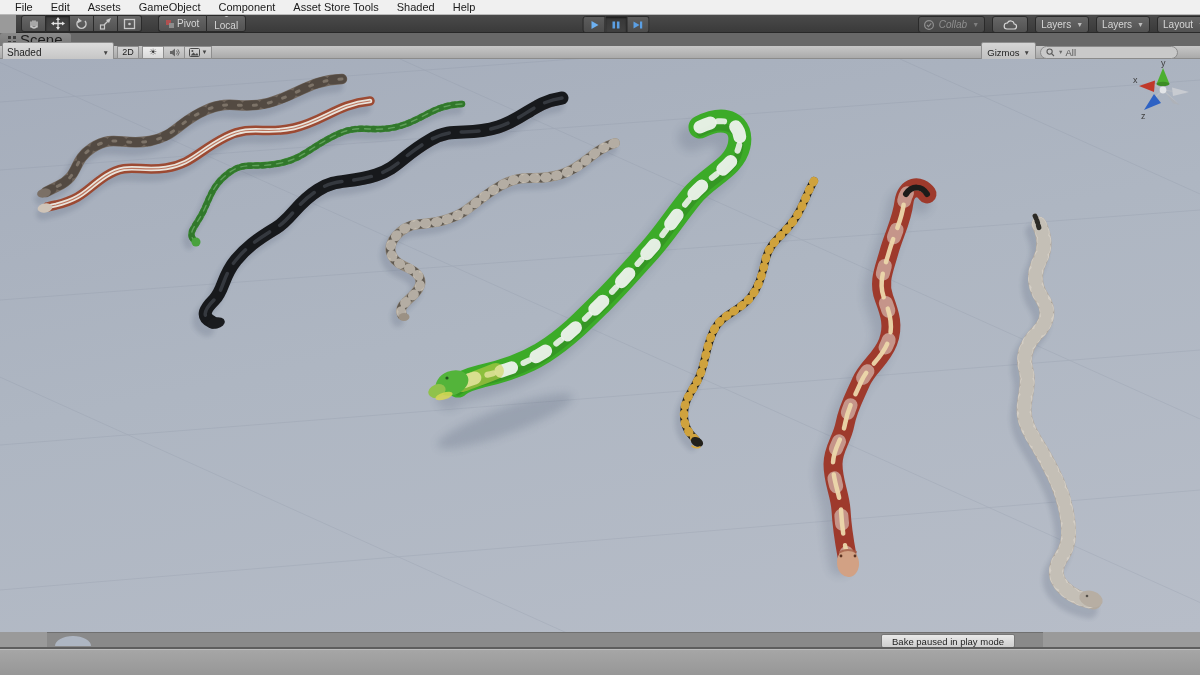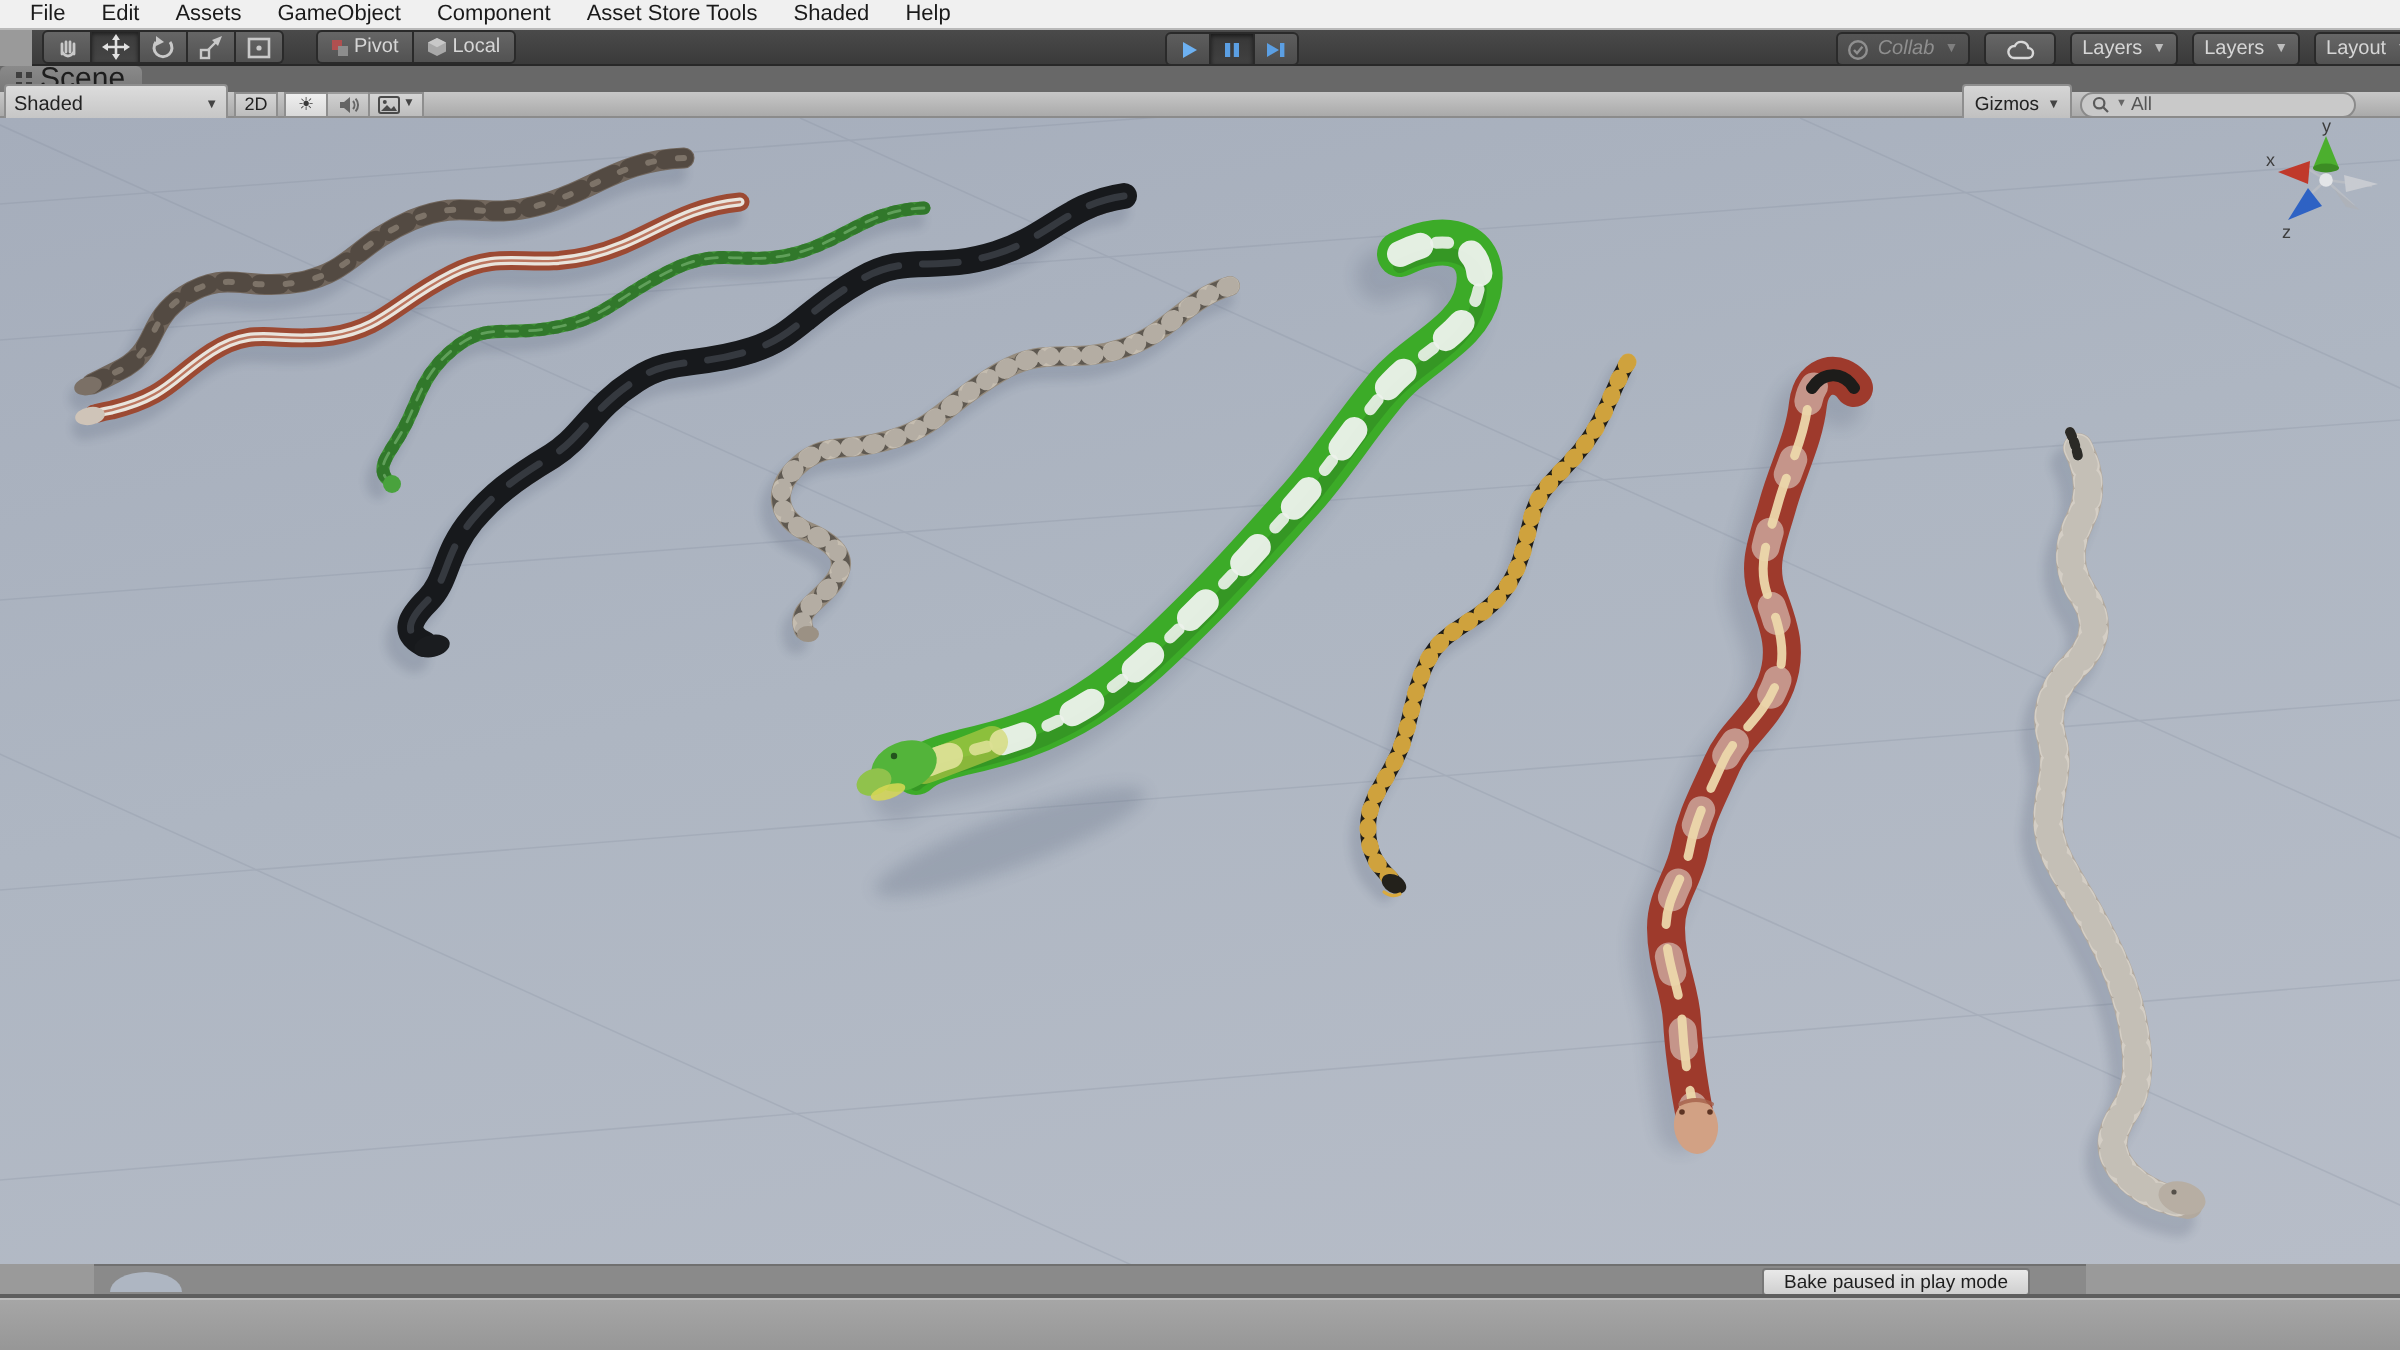--- a/index.html
+++ b/index.html
@@ -17,21 +17,21 @@
   .tgroup{display:flex;}
   .tbtn{width:23px;height:15px;background:linear-gradient(#666,#525252);border:1px solid #2a2a2a;
         border-left-width:0;display:flex;align-items:center;justify-content:center;}
   .tbtn:first-child{border-left-width:1px;border-radius:3px 0 0 3px;}
   .tbtn:last-child{border-radius:0 3px 3px 0;}
   .tbtn.active{background:linear-gradient(#3c3c3c,#454545);box-shadow:inset 0 1px 2px rgba(0,0,0,.5);}
   .lbtn{height:15px;background:linear-gradient(#666,#525252);border:1px solid #2a2a2a;
         display:flex;align-items:center;justify-content:center;gap:3px;
         font-size:10px;color:#d6d6d6;padding:0 7px;}
   .pair .lbtn:first-child{border-radius:3px 0 0 3px;border-right-width:0;}
-  .pair .lbtn:last-child{border-radius:0 3px 3px 0;}
+  .pair .lbtn:last-child{border-radius:0 3px 3px 0;flex-direction:column;}
   .pair{display:flex;margin-left:16px;}
   .playgroup{position:absolute;left:50%;top:1px;transform:translateX(-50%);display:flex;}
   .pbtn{width:21px;height:15px;background:linear-gradient(#5d5d5d,#4c4c4c);border:1px solid #2a2a2a;
         border-left-width:0;display:flex;align-items:center;justify-content:center;}
   .pbtn:first-child{border-left-width:1px;border-radius:3px 0 0 3px;}
   .pbtn:last-child{border-radius:0 3px 3px 0;}
   .pbtn.pressed{background:linear-gradient(#373737,#414141);box-shadow:inset 0 1px 2px rgba(0,0,0,.55);}
   .rightgroup{position:absolute;right:5px;top:1px;display:flex;gap:7px;align-items:center;}
   .drop{height:15px;background:linear-gradient(#666,#525252);border:1px solid #2a2a2a;border-radius:3px;
         display:flex;align-items:center;font-size:10px;color:#d6d6d6;padding:0 5px;gap:5px;}

